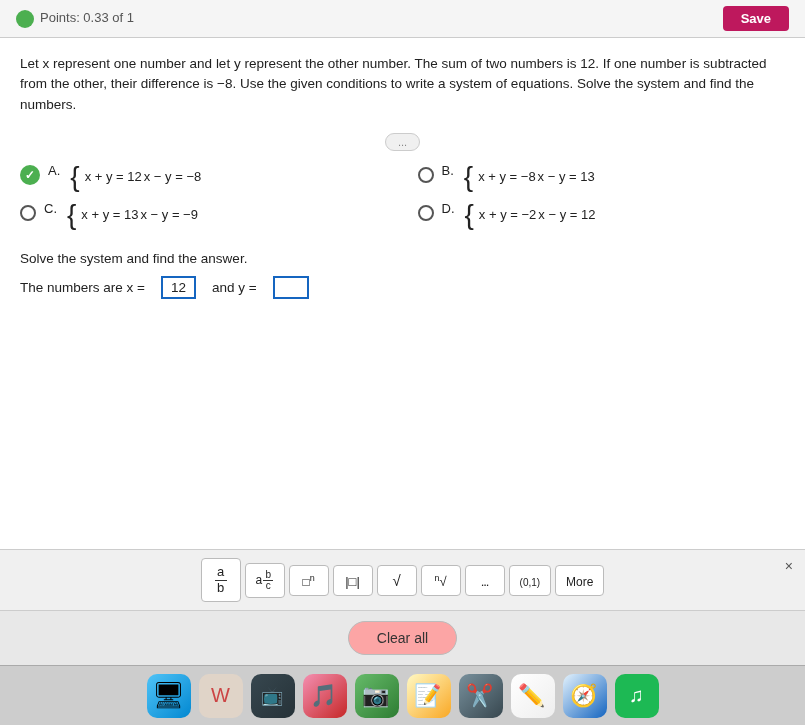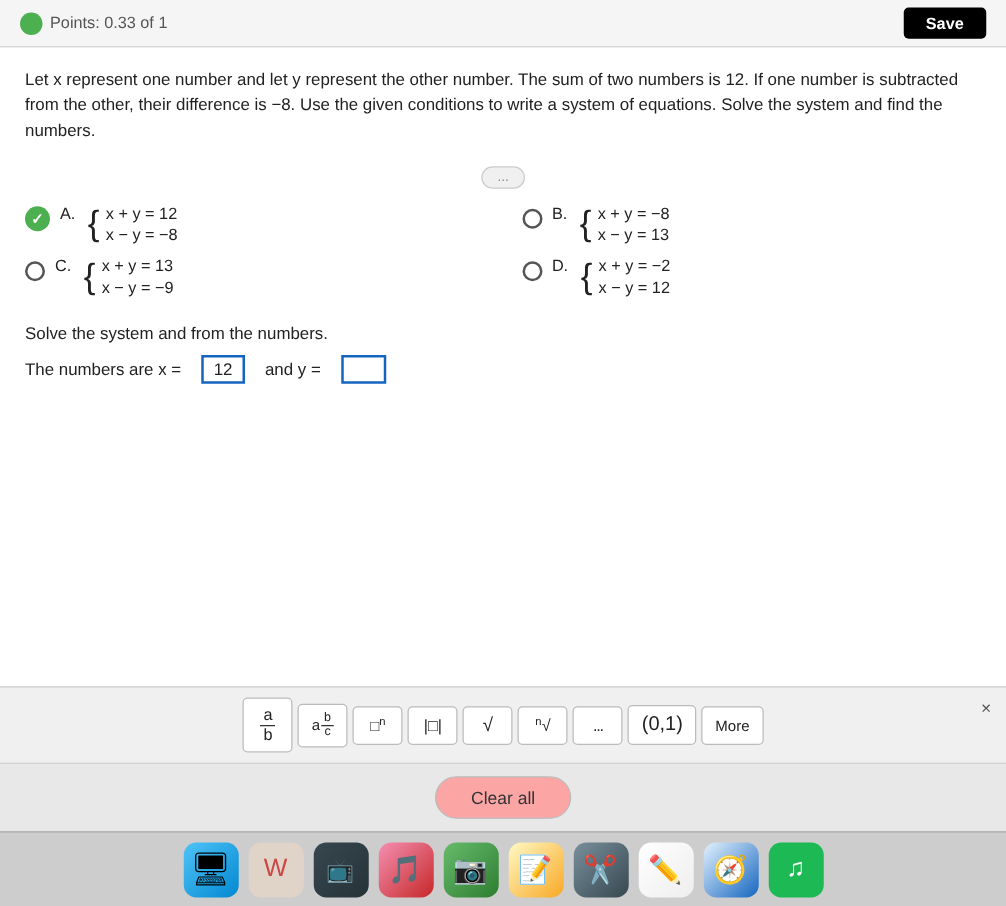--- a/index.html
+++ b/index.html
@@ -30,21 +30,21 @@
       align-items: flex-start;
       gap: 6px;
     }
     .points-text .circle-icon {
       width: 18px; height: 18px;
       background: #4CAF50;
       border-radius: 50%;
       display: inline-block;
     }
     .save-btn {
-      background: #000000;
+      background: #be185d;
       color: white;
       border: none;
       padding: 5px 18px;
       border-radius: 4px;
       font-size: 13px;
       font-weight: 600;
       cursor: pointer;
     }
 
     
@@ -118,21 +118,21 @@
       margin-top: 2px;
     }
     .choice-label {
       font-size: 13px;
       font-weight: 500;
       color: #222;
       margin-right: 2px;
     }
     .equation-system {
       display: flex;
-      flex-direction: column;
+      flex-direction: row;
       gap: 2px;
     }
     .equation-line {
       font-size: 13px;
       color: #222;
     }
     .brace-wrapper {
       display: flex;
       align-items: center;
       gap: 3px;
@@ -336,21 +336,21 @@
         <span class="brace">{</span>
         <div class="equation-system">
           <span class="equation-line">x + y = −2</span>
           <span class="equation-line">x − y = 12</span>
         </div>
       </div>
     </div>
 
   </div>
 
-  <p class="solve-label">Solve the system and from the numbers.</p>
+  <p class="solve-label">Solve the system and find the answer.</p>
 
   <div class="numbers-row">
     <span>The numbers are x =</span>
     <span class="answer-box">12</span>
     <span>and y =</span>
     <input class="answer-input" type="text" value="" style="width: 36px;">
   </div>
 </div>
 
 <div class="math-toolbar-container">
@@ -382,21 +382,21 @@
     <button class="math-btn" title="square root">
       <span style="font-size:15px;">√</span>
     </button>
     <button class="math-btn" title="nth root">
       <span style="font-size:13px;"><sup style="font-size:9px;">n</sup>√</span>
     </button>
     <button class="math-btn" title="ellipsis">
       <span style="font-size:13px; letter-spacing:-1px;">...</span>
     </button>
     <button class="math-btn" title="ordered pair">
-      <span style="font-size:16px;" class="math-btn-text">(0,1)</span>
+      <span style="font-size:10px;" class="math-btn-text">(0,1)</span>
     </button>
     <button class="math-btn">
       <span class="math-btn-text">More</span>
     </button>
   </div>
 </div>
 
 <div class="bottom-bar">
   <button class="clear-all-btn">Clear all</button>
 </div>

